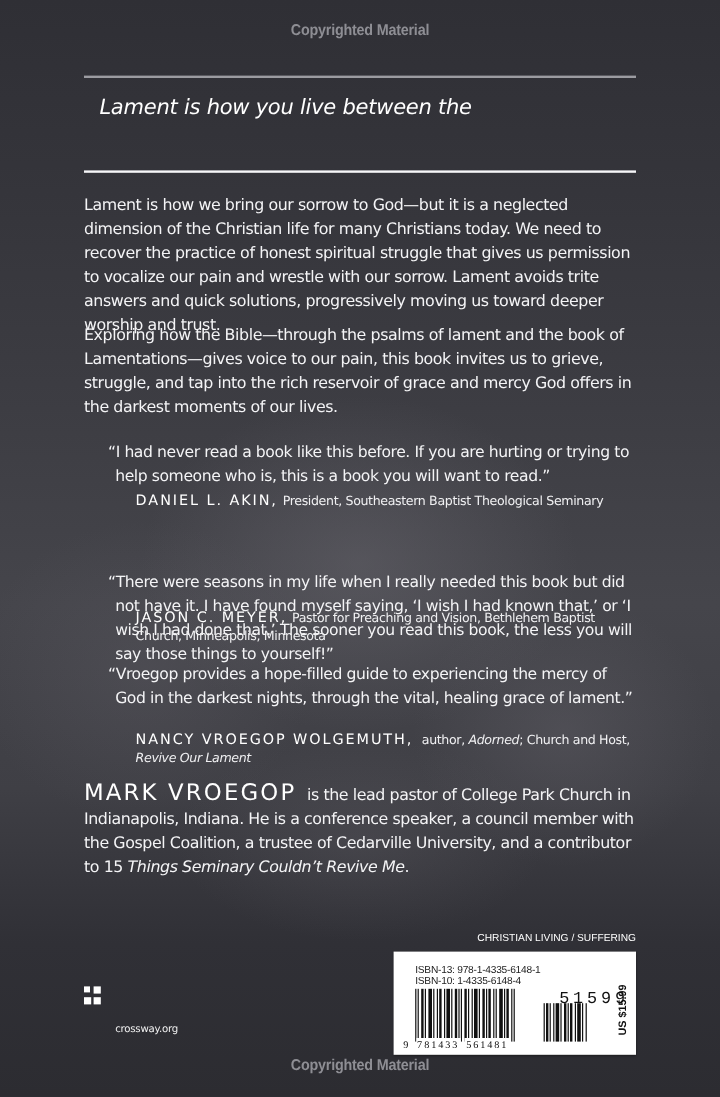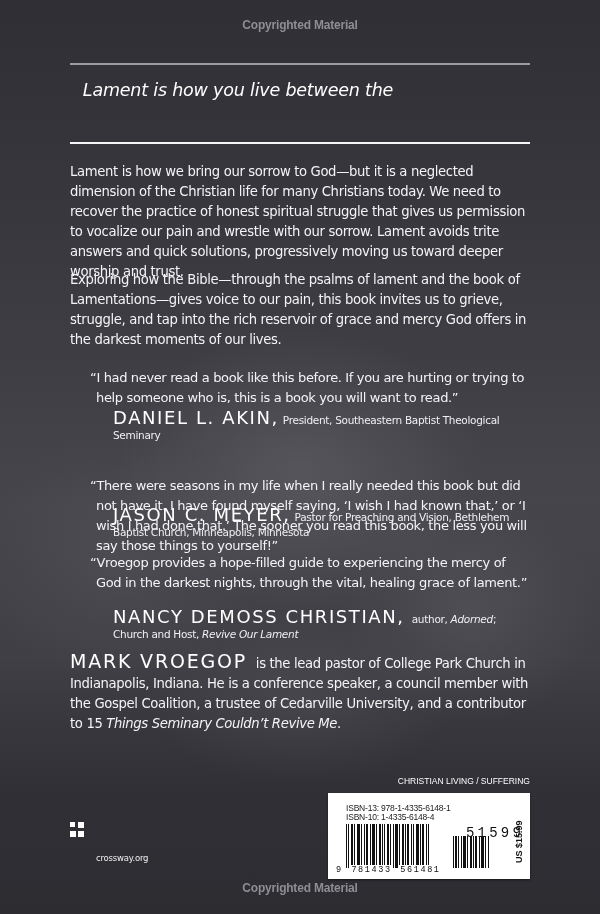--- a/index.html
+++ b/index.html
@@ -67,21 +67,21 @@
     .q3 { top: 553px; }
 
     .attrib {
       position: absolute; left: 113px; width: 420px;
       font-family: "DejaVu Sans", sans-serif;
       font-size: 10.5px; line-height: 15px;
       color: #f0f0f2;
       letter-spacing: -0.3px;
     }
     .attrib .name {
-      font-size: 18px; letter-spacing: 1.6px; font-weight: normal;
+      font-size: 12px; letter-spacing: 1.6px; font-weight: normal;
       color: #ffffff;
       margin-right: 4px;
       margin-top: 48px;
     }
     .a1 { top: 410px; }
     .a2 { top: 507px; }
     .a3 { top: 609px; }
 
     .bio {
       position: absolute; left: 70px; width: 470px; top: 651px;
@@ -121,21 +121,21 @@
       display: flex; align-items: flex-start;
     }
     .bars-price {
       position: absolute; left: 125px; top: 43px; width: 50px; height: 32px;
       display: flex; align-items: flex-start;
     }
     .bar { background: #111; height: 100%; }
     .gap { height: 100%; }
     .digits-main {
       position: absolute; left: 7px; top: 72px;
-      font-family: Liberation Mono, monospace;
+      font-family: Liberation Serif, serif;
       font-size: 8.5px; line-height: 10px; color: #111;
       letter-spacing: 1.6px;
       background: transparent;
     }
     .digits-main span { background: #fff; padding: 0 1px; }
     .digits-price {
       position: absolute; left: 138px; top: 32px;
       font-family: "Liberation Mono", monospace;
       font-size: 14px; color: #111; letter-spacing: 3.2px;
     }
@@ -197,21 +197,21 @@
   <span class="name">DANIEL L. AKIN,</span><span>President, Southeastern Baptist Theological Seminary</span>
 </div>
 
 <p class="quote q2">“There were seasons in my life when I really needed this book but did not have it. I have found myself saying, ‘I wish I had known that,’ or ‘I wish I had done that.’ The sooner you read this book, the less you will say those things to yourself!”</p>
 <div class="attrib a2">
   <span class="name">JASON C. MEYER,</span><span>Pastor for Preaching and Vision, Bethlehem Baptist Church, Minneapolis, Minnesota</span>
 </div>
 
 <p class="quote q3">“Vroegop provides a hope-filled guide to experiencing the mercy of God in the darkest nights, through the vital, healing grace of lament.”</p>
 <div class="attrib a3">
-  <span class="name">NANCY DEMOSS CHRISTIAN,</span>
+  <span class="name">NANCY VROEGOP WOLGEMUTH,</span>
   <span>author,</span>
   <em>Adorned</em><span>; Church and Host,</span>
   <em>Revive Our Lament</em>
 </div>
 
 <p class="bio">
   <span class="bio-name">MARK VROEGOP</span>
   <span>is the lead pastor of College Park Church in Indianapolis, Indiana. He is a conference speaker, a council member with the Gospel Coalition, a trustee of Cedarville University, and a contributor to 15</span>
   <span class="ital">Things Seminary Couldn’t Revive Me</span><span>.</span>
 </p>

